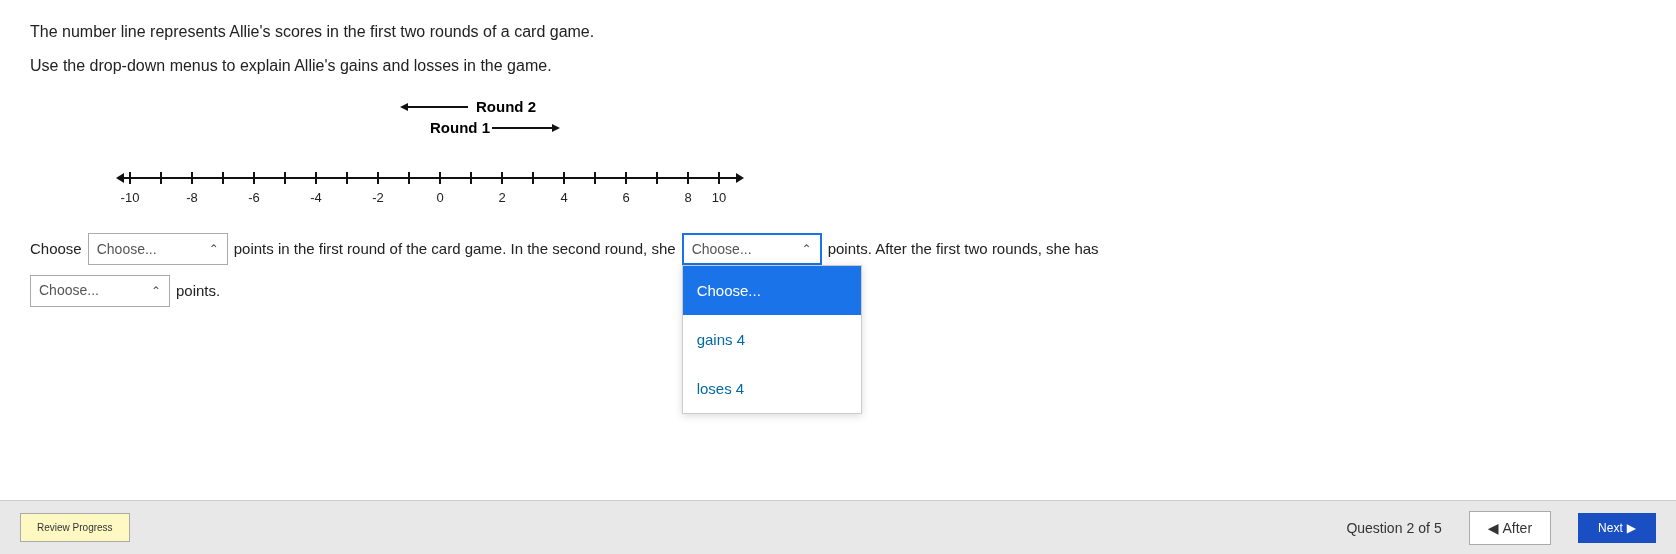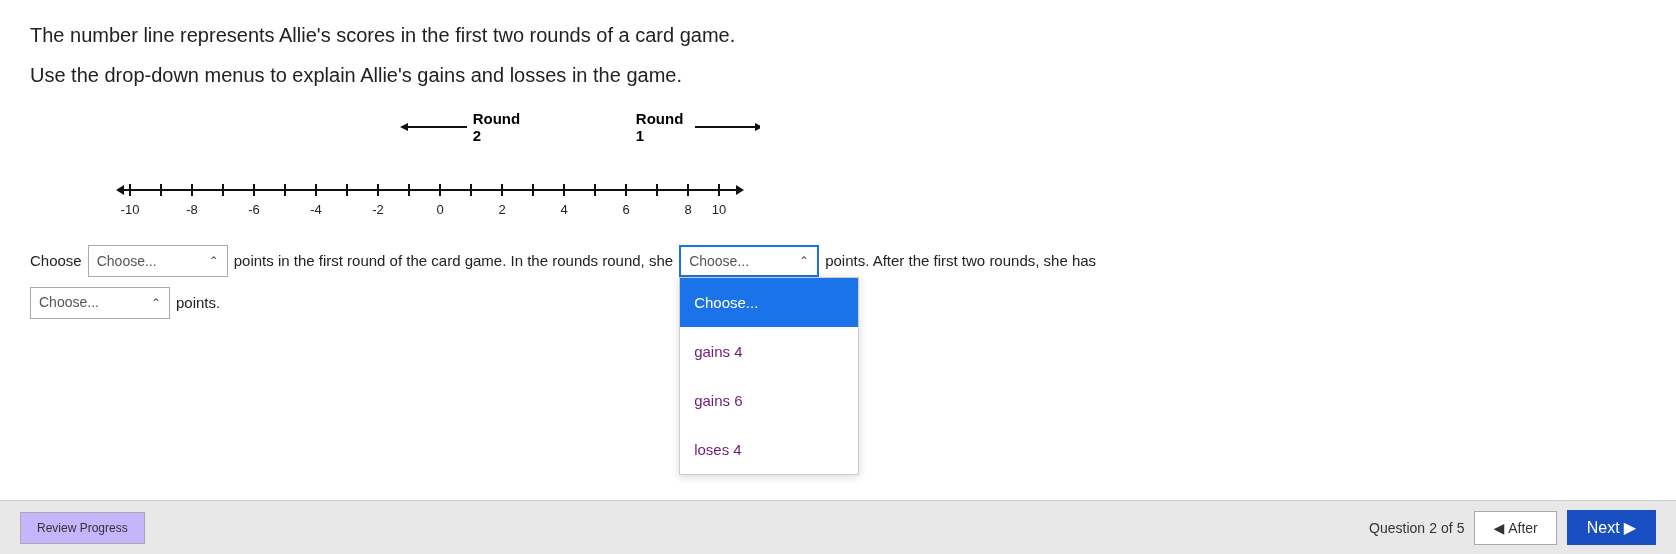--- a/index.html
+++ b/index.html
@@ -12,21 +12,21 @@
       position: relative;
     }
     .main-content {
       background: #ffffff;
       padding: 20px 30px;
       width: 100%;
       height: 100%;
       position: relative;
     }
     .description-text {
-      font-size: 20px;
+      font-size: 16px;
       color: #222;
       margin-bottom: 10px;
       line-height: 1.5;
     }
     .number-line-container {
       margin: 20px 0 20px 80px;
       position: relative;
       width: 650px;
     }
     .round-labels {
@@ -79,21 +79,21 @@
       box-shadow: 0 2px 8px rgba(0,0,0,0.15);
       z-index: 100;
       min-width: 180px;
       top: 100%;
       left: 0;
     }
     .dropdown-item {
       padding: 8px 14px;
       font-size: 15px;
       cursor: pointer;
-      color: #701a75;
+      color: #0369a1;
     }
     .dropdown-item.selected {
       background: #1a73e8;
       color: #fff;
     }
     .sentence-inline-dropdown {
       position: relative;
       display: inline-block;
     }
     .bottom-bar {
@@ -103,31 +103,31 @@
       right: 0;
       height: 54px;
       background: #e8e8e8;
       border-top: 1px solid #ccc;
       display: flex;
       align-items: center;
       padding: 0 20px;
       justify-content: space-between;
     }
     .review-progress-btn {
-      background: #c4b5fd;
+      background: #fef9c3;
       border: 1px solid #aaa;
       padding: 8px 16px;
-      font-size: 12px;
+      font-size: 10px;
       cursor: pointer;
       color: #333;
     }
     .nav-area {
       display: flex;
       align-items: center;
-      gap: 10px;
+      gap: 27px;
     }
     .question-counter {
       font-size: 14px;
       color: #333;
       display: flex;
       align-items: center;
       gap: 4px;
     }
     .back-btn {
       background: #fff;
@@ -137,47 +137,47 @@
       cursor: pointer;
       color: #333;
       display: flex;
       align-items: center;
       gap: 4px;
     }
     .next-btn {
       background: #1a4fc4;
       border: none;
       padding: 8px 20px;
-      font-size: 16px;
+      font-size: 12px;
       cursor: pointer;
       color: #fff;
       display: flex;
       align-items: center;
       gap: 4px;
     }
   </style>
 </head>
 <body>
 
 <div class="main-content">
   <p class="description-text">The number line represents Allie's scores in the first two rounds of a card game.</p>
   <p class="description-text">Use the drop-down menus to explain Allie's gains and losses in the game.</p>
 
   <div class="number-line-container">
     <div class="round-labels">
 
-      <div style="position:absolute; top:0; left:0; display:flex; flex-direction:row; gap:4px;">
+      <div style="position:absolute; top:0; left:0; display:flex; flex-direction:column; gap:4px;">
         <div style="display:flex; align-items:center; gap:6px;">
           <svg width="70" height="14">
             <line x1="68" y1="7" x2="4" y2="7" stroke="#111" stroke-width="2"></line>
             <polygon points="0,7 8,3 8,11" fill="#111"></polygon>
           </svg>
           <span style="font-size:15px; font-weight:bold;">Round 2</span>
         </div>
-        <div style="display:flex; align-items:center; margin-left:102px;">
+        <div style="display:flex; align-items:center; margin-left:30px;">
           <span style="font-size:15px; font-weight:bold;">Round 1</span>
           <svg width="70" height="14">
             <line x1="2" y1="7" x2="66" y2="7" stroke="#111" stroke-width="2"></line>
             <polygon points="70,7 62,3 62,11" fill="#111"></polygon>
           </svg>
         </div>
       </div>
     </div>
 
     <div class="number-line-svg-container">
@@ -228,32 +228,31 @@
   <div class="sentence-area">
     <div class="sentence-row">
       <span>Choose</span>
 
       <div class="sentence-inline-dropdown">
         <div class="dropdown">
           <span>Choose...</span>
           <span class="dropdown-chevron">⌃</span>
         </div>
       </div>
-      <span>points in the first round of the card game. In the rounds round, she</span>
+      <span>points in the first round of the card game. In the second round, she</span>
 
       <div class="sentence-inline-dropdown" style="position:relative;">
         <div class="dropdown dropdown-open">
           <span>Choose...</span>
           <span class="dropdown-chevron">⌃</span>
         </div>
         
         <div class="dropdown-menu">
           <div class="dropdown-item selected">Choose...</div>
           <div class="dropdown-item">gains 4</div>
-          <div class="dropdown-item">gains 6</div>
           <div class="dropdown-item">loses 4</div>
         </div>
       </div>
       <span>points. After the first two rounds, she has</span>
     </div>
     <div class="sentence-row">
 
       <div class="sentence-inline-dropdown">
         <div class="dropdown">
           <span>Choose...</span>

